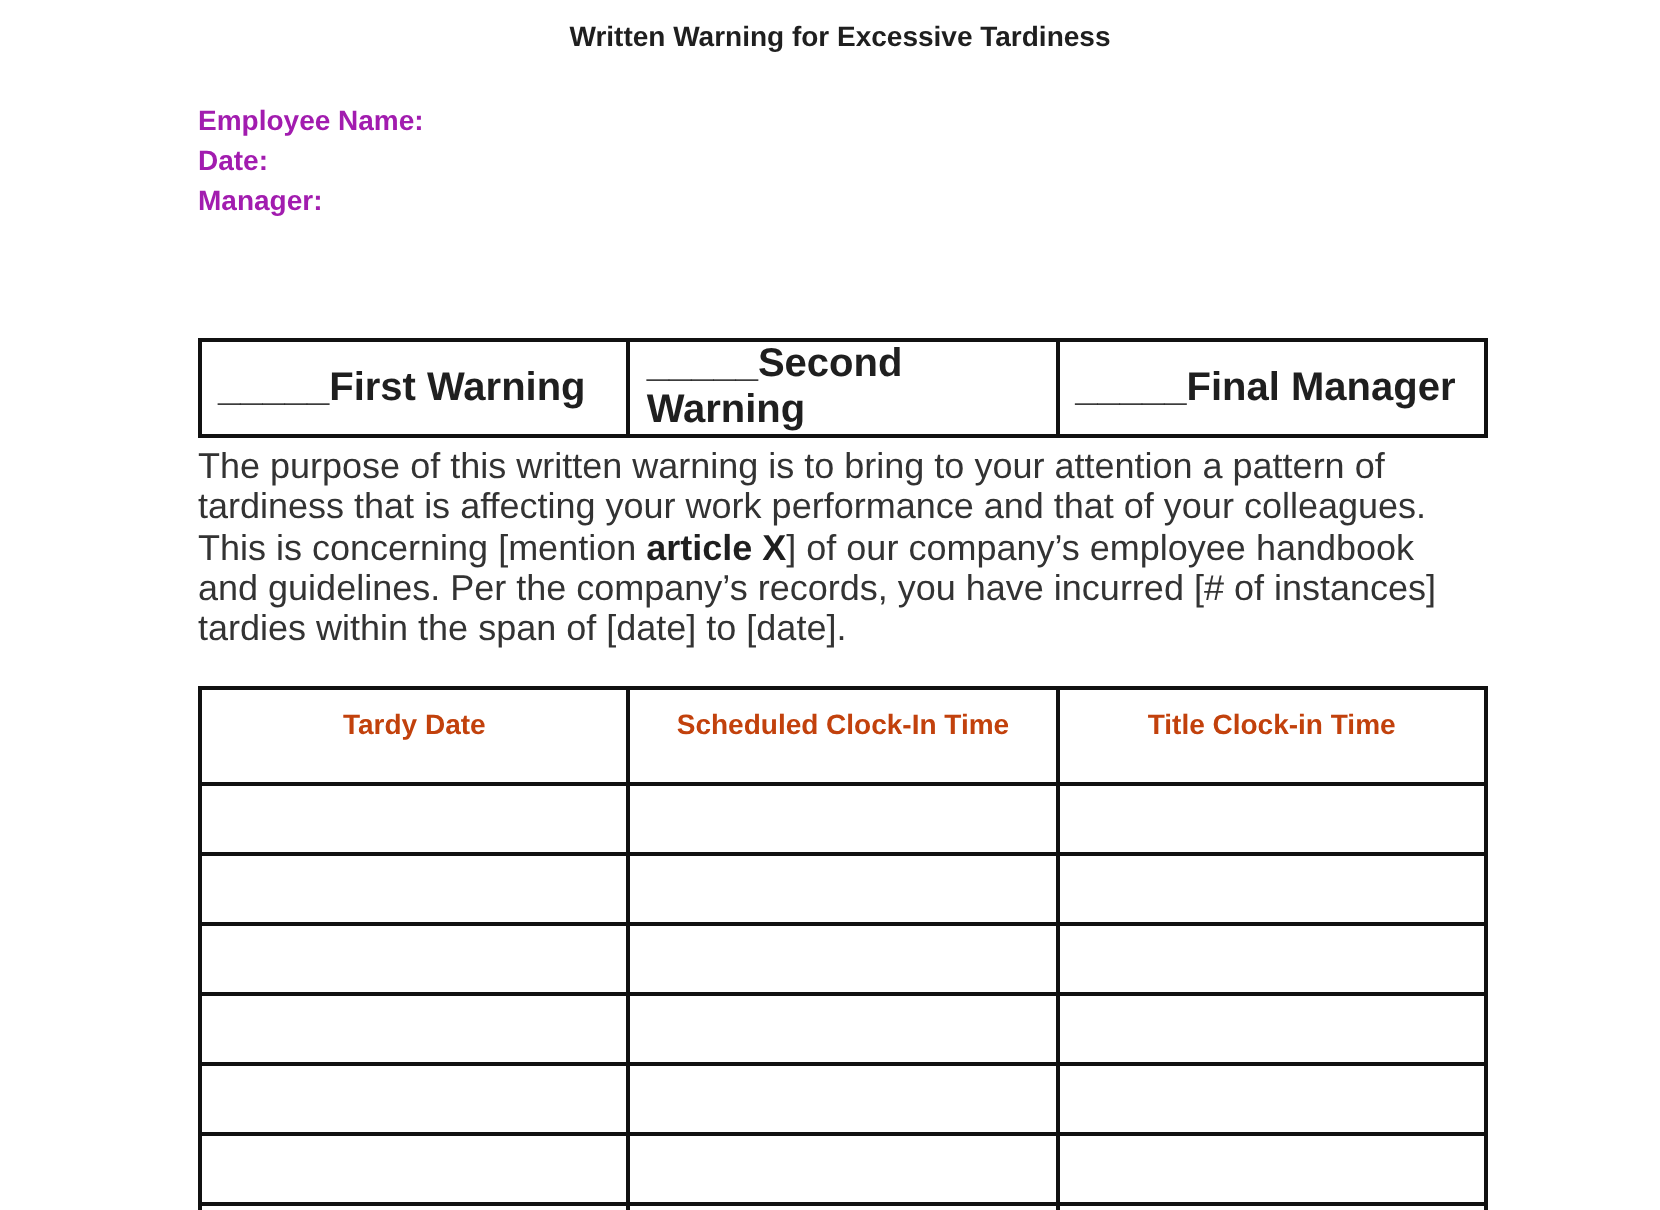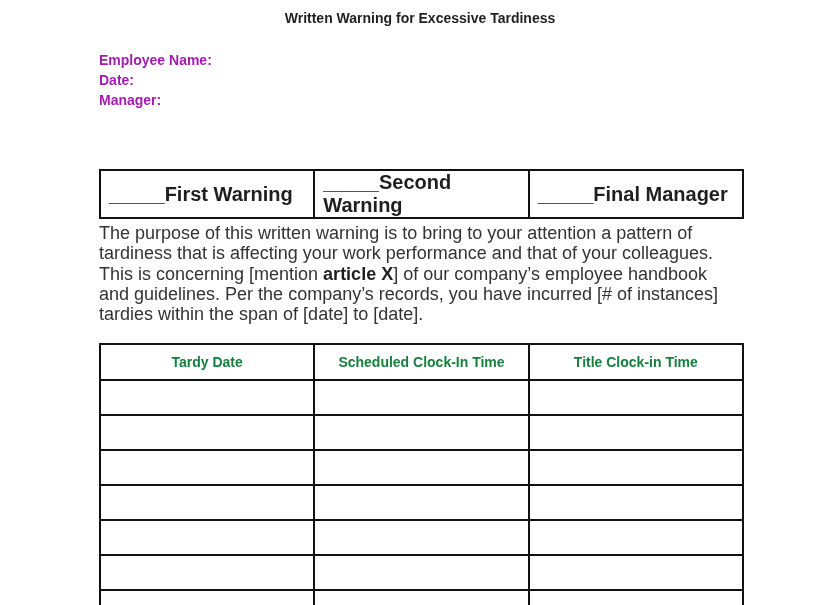--- a/index.html
+++ b/index.html
@@ -67,28 +67,28 @@
     .paragraph b { color: #1f1f1f; }
 
     .tardy-table {
       position: absolute;
       top: 343px;
       left: 99px;
       width: 645px;
     }
     .tardy-table th {
       border: 2px solid #111;
-      height: 36px;
+      height: 48px;
       font-size: 14px;
       font-weight: bold;
       vertical-align: top;
       padding-top: 9px;
       box-sizing: border-box;
       width: 33.33%;
-      color: #15803d;
+      color: #c2410c;
     }
     .tardy-table td {
       border: 2px solid #111;
       height: 31px;
       width: 33.33%;
     }
   </style>
 </head>
 <body>
 

